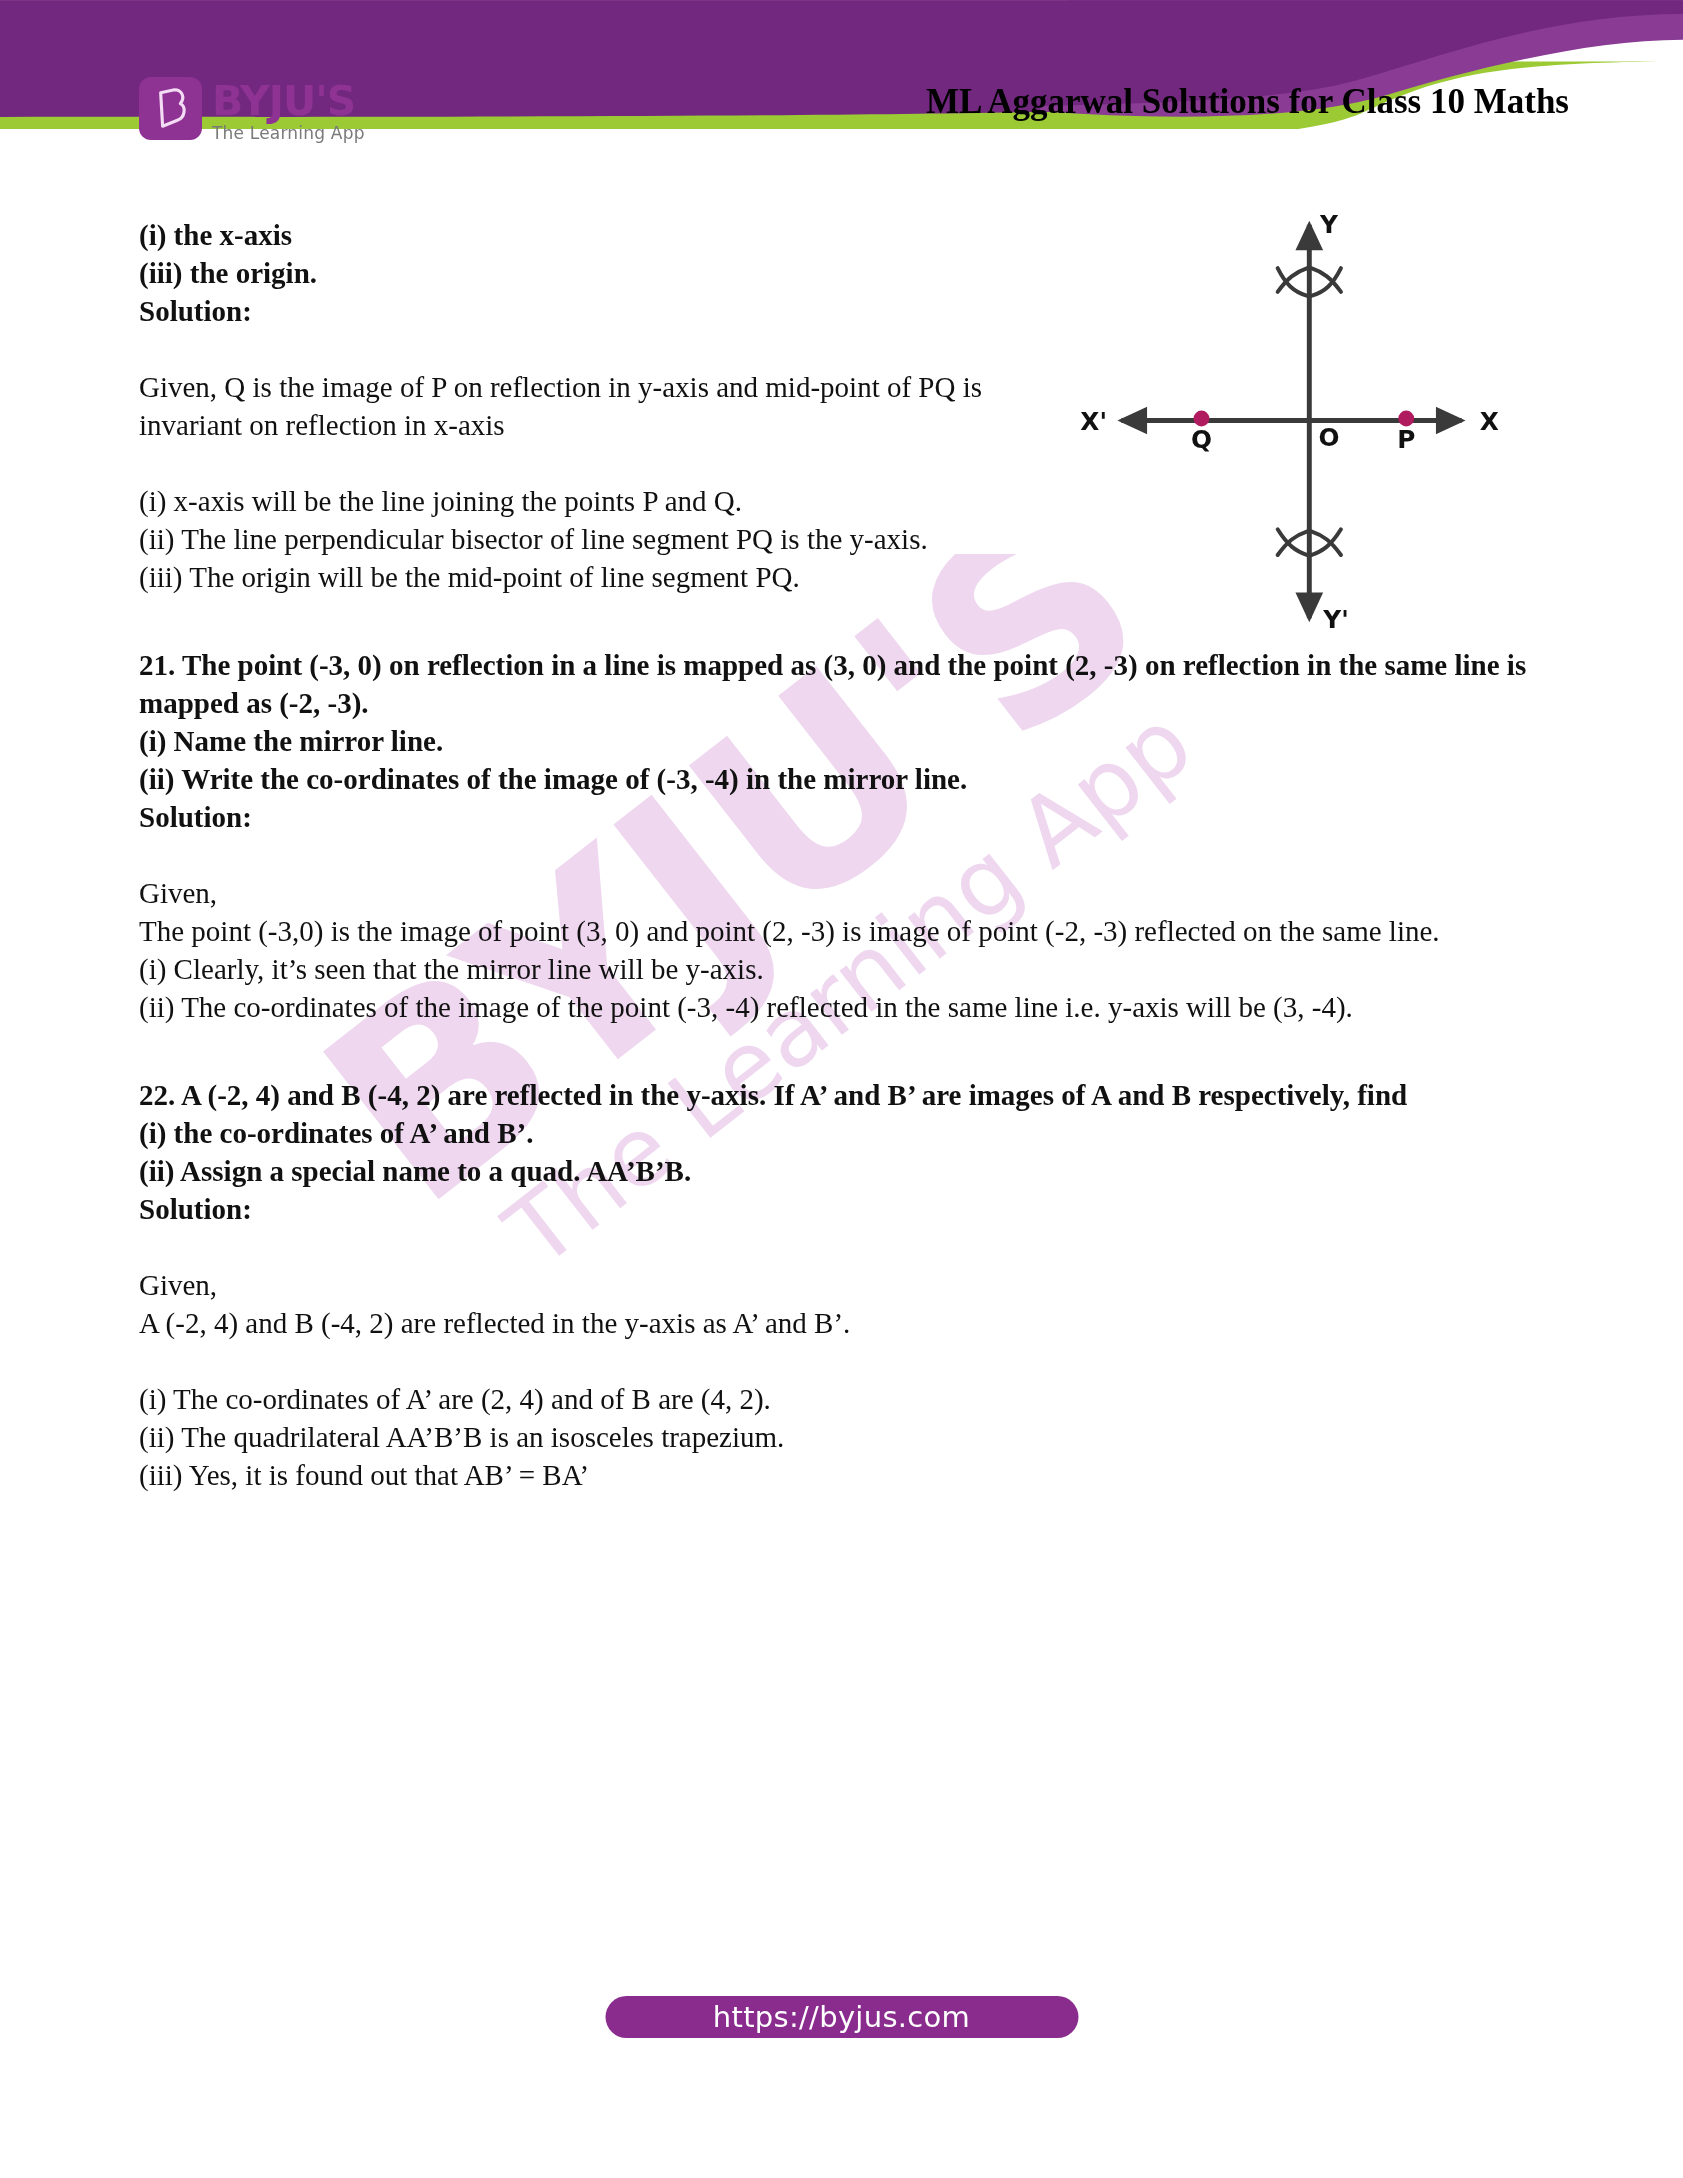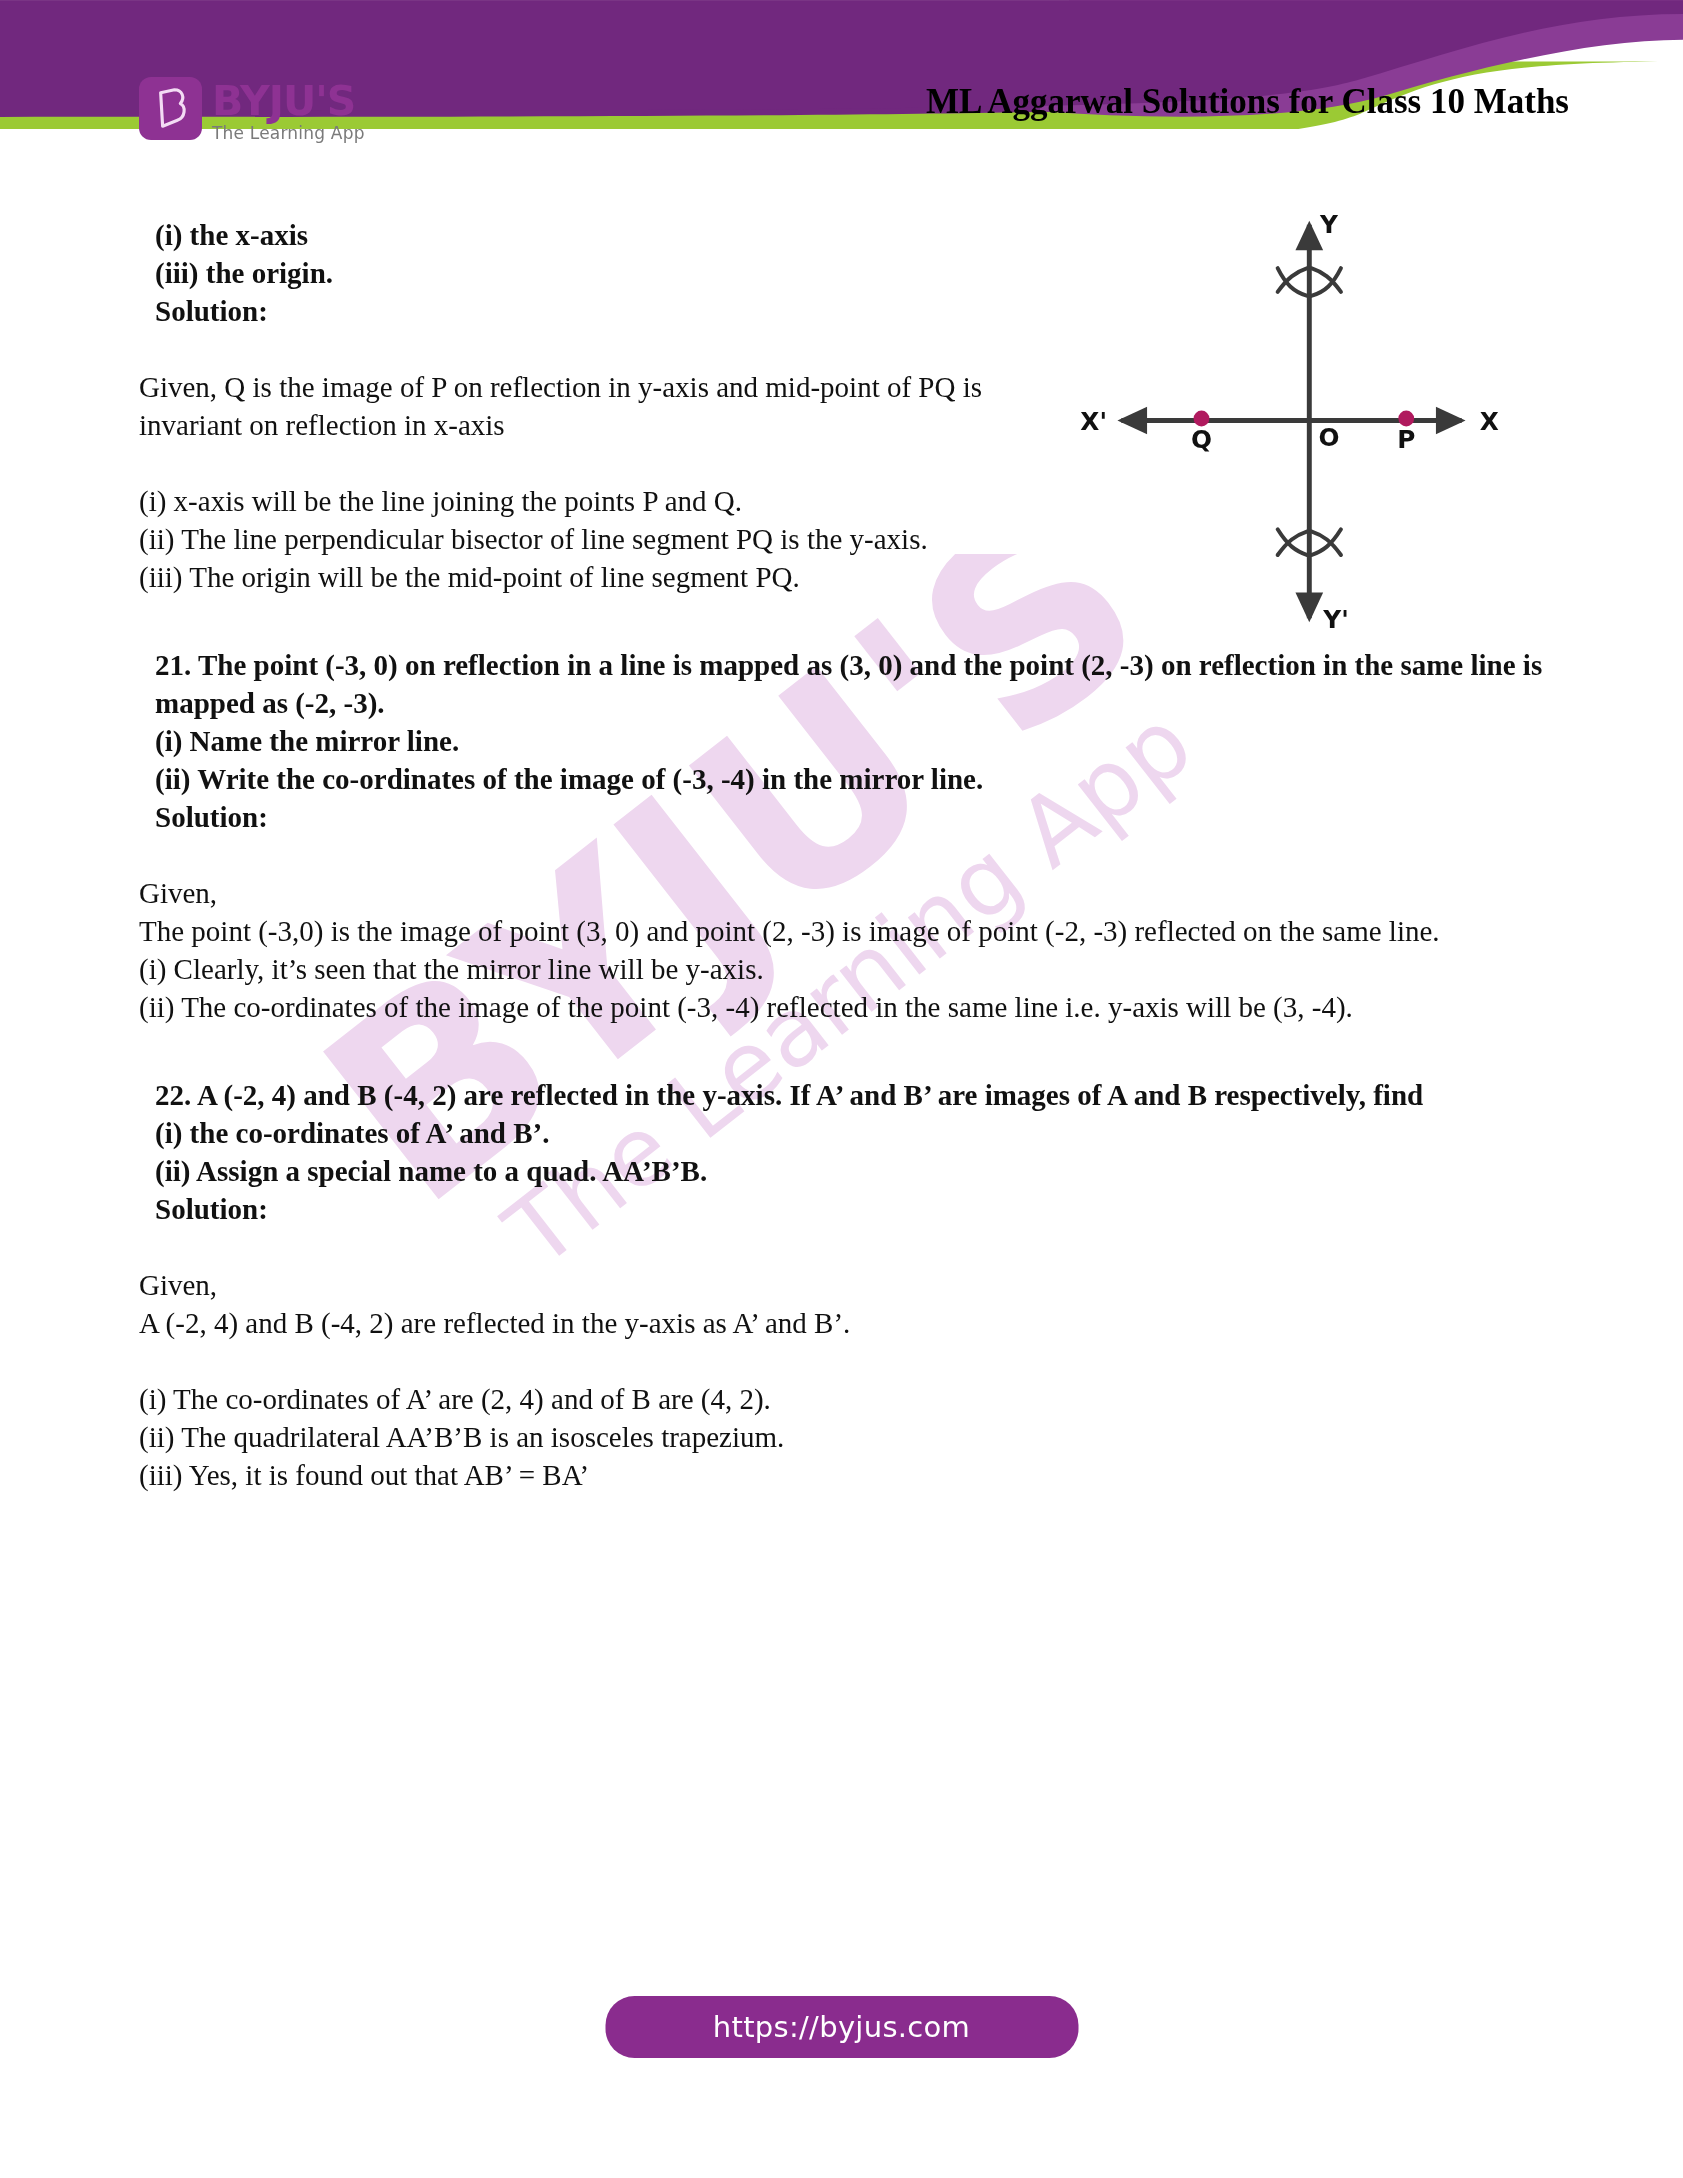--- a/index.html
+++ b/index.html
@@ -99,21 +99,21 @@
     top: 216px;
     width: 1406px;
     z-index: 4;
   }
   .para {
     font-size: 29px;
     line-height: 38px;
     color: #111;
     max-width: 1406px;
   }
-  .para.bold { font-weight: bold; margin-left: 16px; }
+  .para.bold { font-weight: bold; }
   .narrow { max-width: 891px; }
   .gap-md { height: 38px; }
   .gap-lg { height: 50px; }
 
   
   #diagram {
     position: absolute;
     left: 1044px;
     top: 193px;
     width: 495px;
@@ -121,21 +121,21 @@
     z-index: 6;
   }
 
   
   #footer-link {
     position: absolute;
     left: 50%;
     transform: translateX(-50%);
     top: 1996px;
     width: 473px;
-    height: 62px;
+    height: 42px;
     background: #8A2C8E;
     border-radius: 29px;
     display: flex;
     align-items: center;
     justify-content: center;
     z-index: 10;
     text-align: right;
   }
   #footer-link span {
     font-family: "DejaVu Sans", sans-serif;

